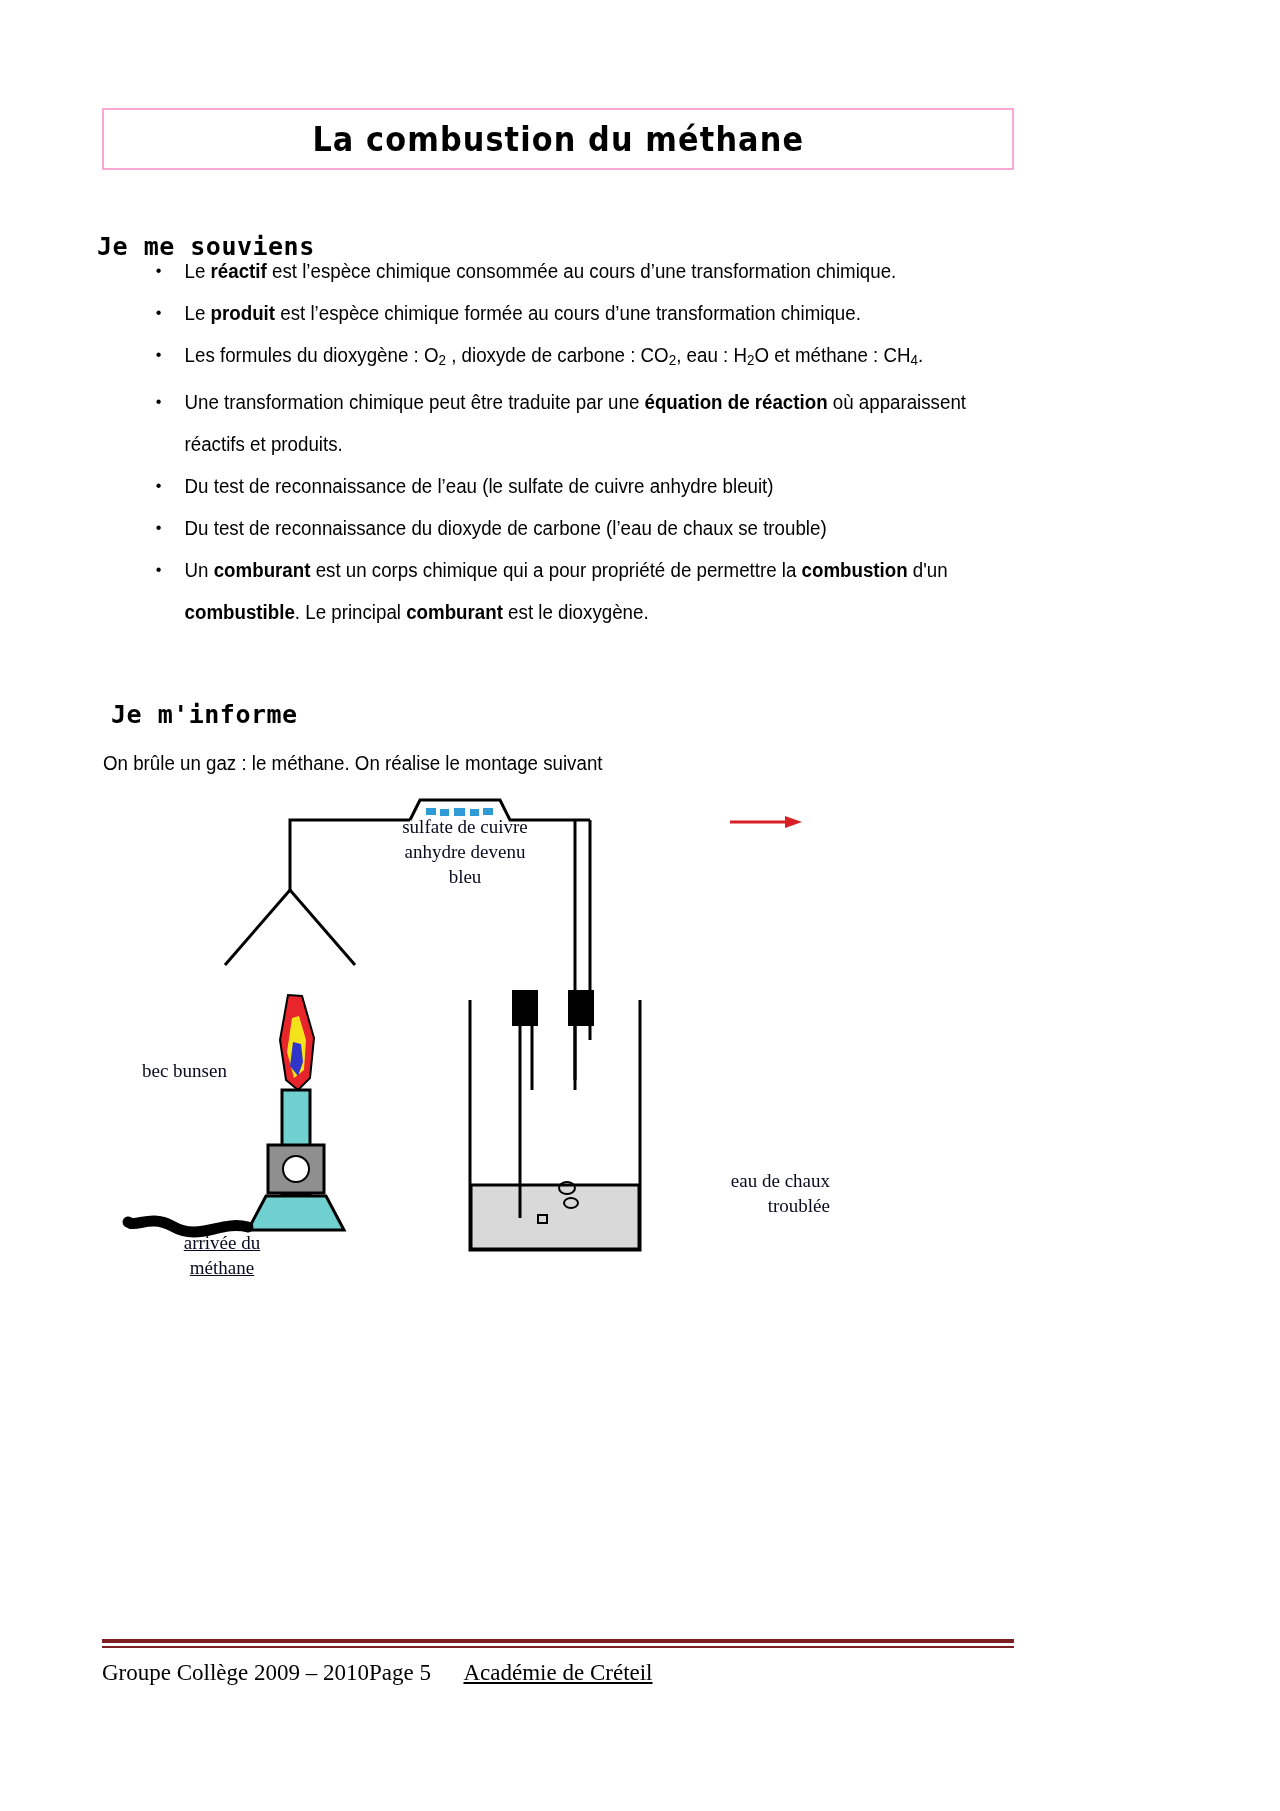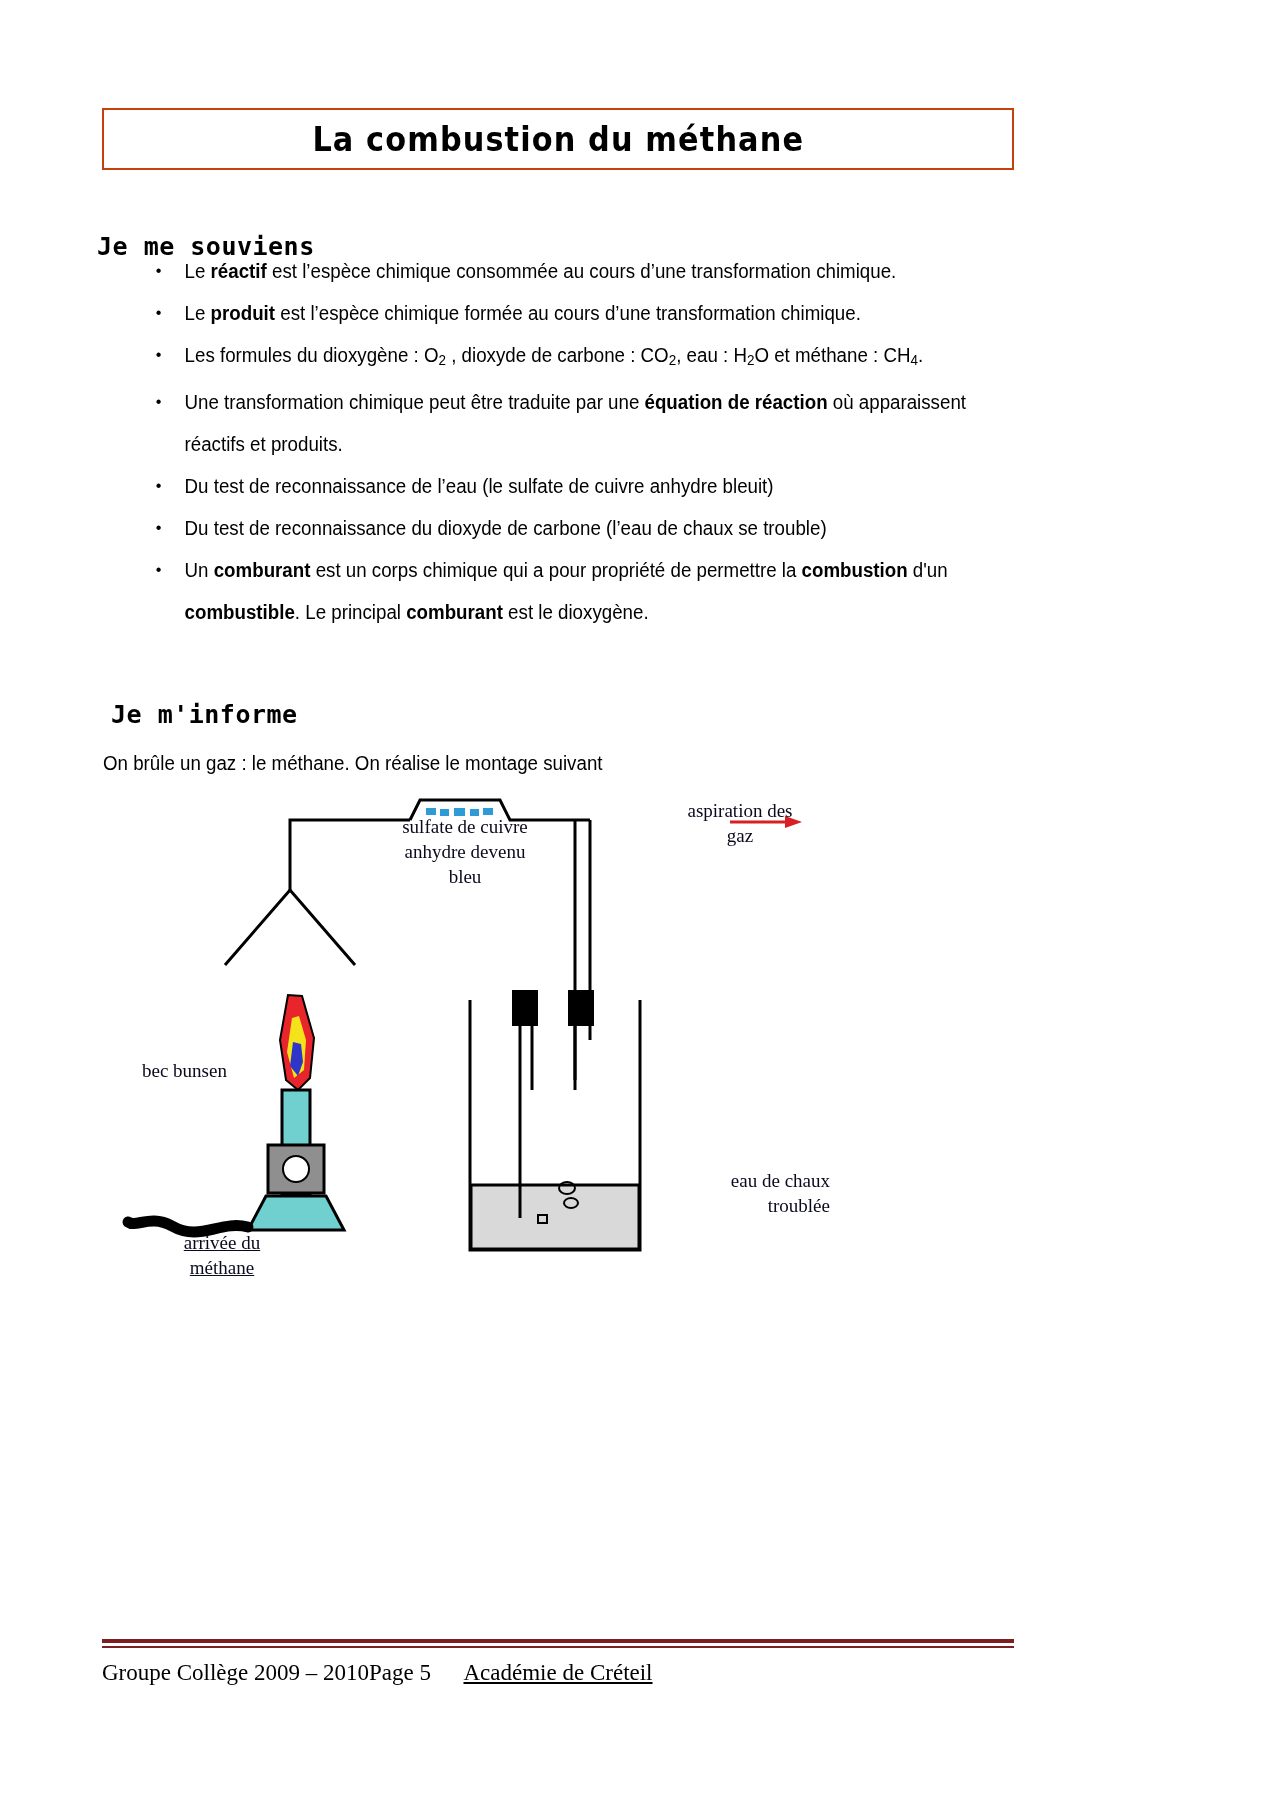--- a/index.html
+++ b/index.html
@@ -24,21 +24,21 @@
     background: #ffffff;
   }
 
   
   .title-box {
     position: absolute;
     left: 102px;
     top: 108px;
     width: 912px;
     height: 62px;
-    border: 2px solid #c2410c;
+    border: 2px solid #f9a8d4;
     box-sizing: border-box;
     display: flex;
     align-items: center;
     justify-content: center;
   }
   .title-text {
     font-family: "DejaVu Sans", sans-serif;
     font-weight: bold;
     font-size: 33px;
     letter-spacing: 1.2px;
@@ -242,22 +242,20 @@
 
         <polygon points="128,440 224,440 206,406 146,406" fill="#6fd0cf" stroke="#000" stroke-width="3"></polygon>
 
         <path d="M128 437 C 100 430, 80 452, 52 436 C 30 424, 16 438, 8 432" fill="none" stroke="#000" stroke-width="11" stroke-linecap="round"></path>
       </g>
     </svg>
 
     <div class="fig-label" id="label-sulfate">sulfate de cuivre
 anhydre devenu
 bleu</div>
-    <div class="fig-label" id="label-aspiration">aspiration des
-gaz</div>
     <div class="fig-label" id="label-bec">bec bunsen</div>
     <div class="fig-label" id="label-eauchaux">eau de chaux
 troublée</div>
     <div class="fig-label" id="label-arrivee">arrivée du
 méthane</div>
   </div>
 
   <div class="footer-rule-top"></div>
   <div class="footer-rule-bottom"></div>
   <div class="footer">

